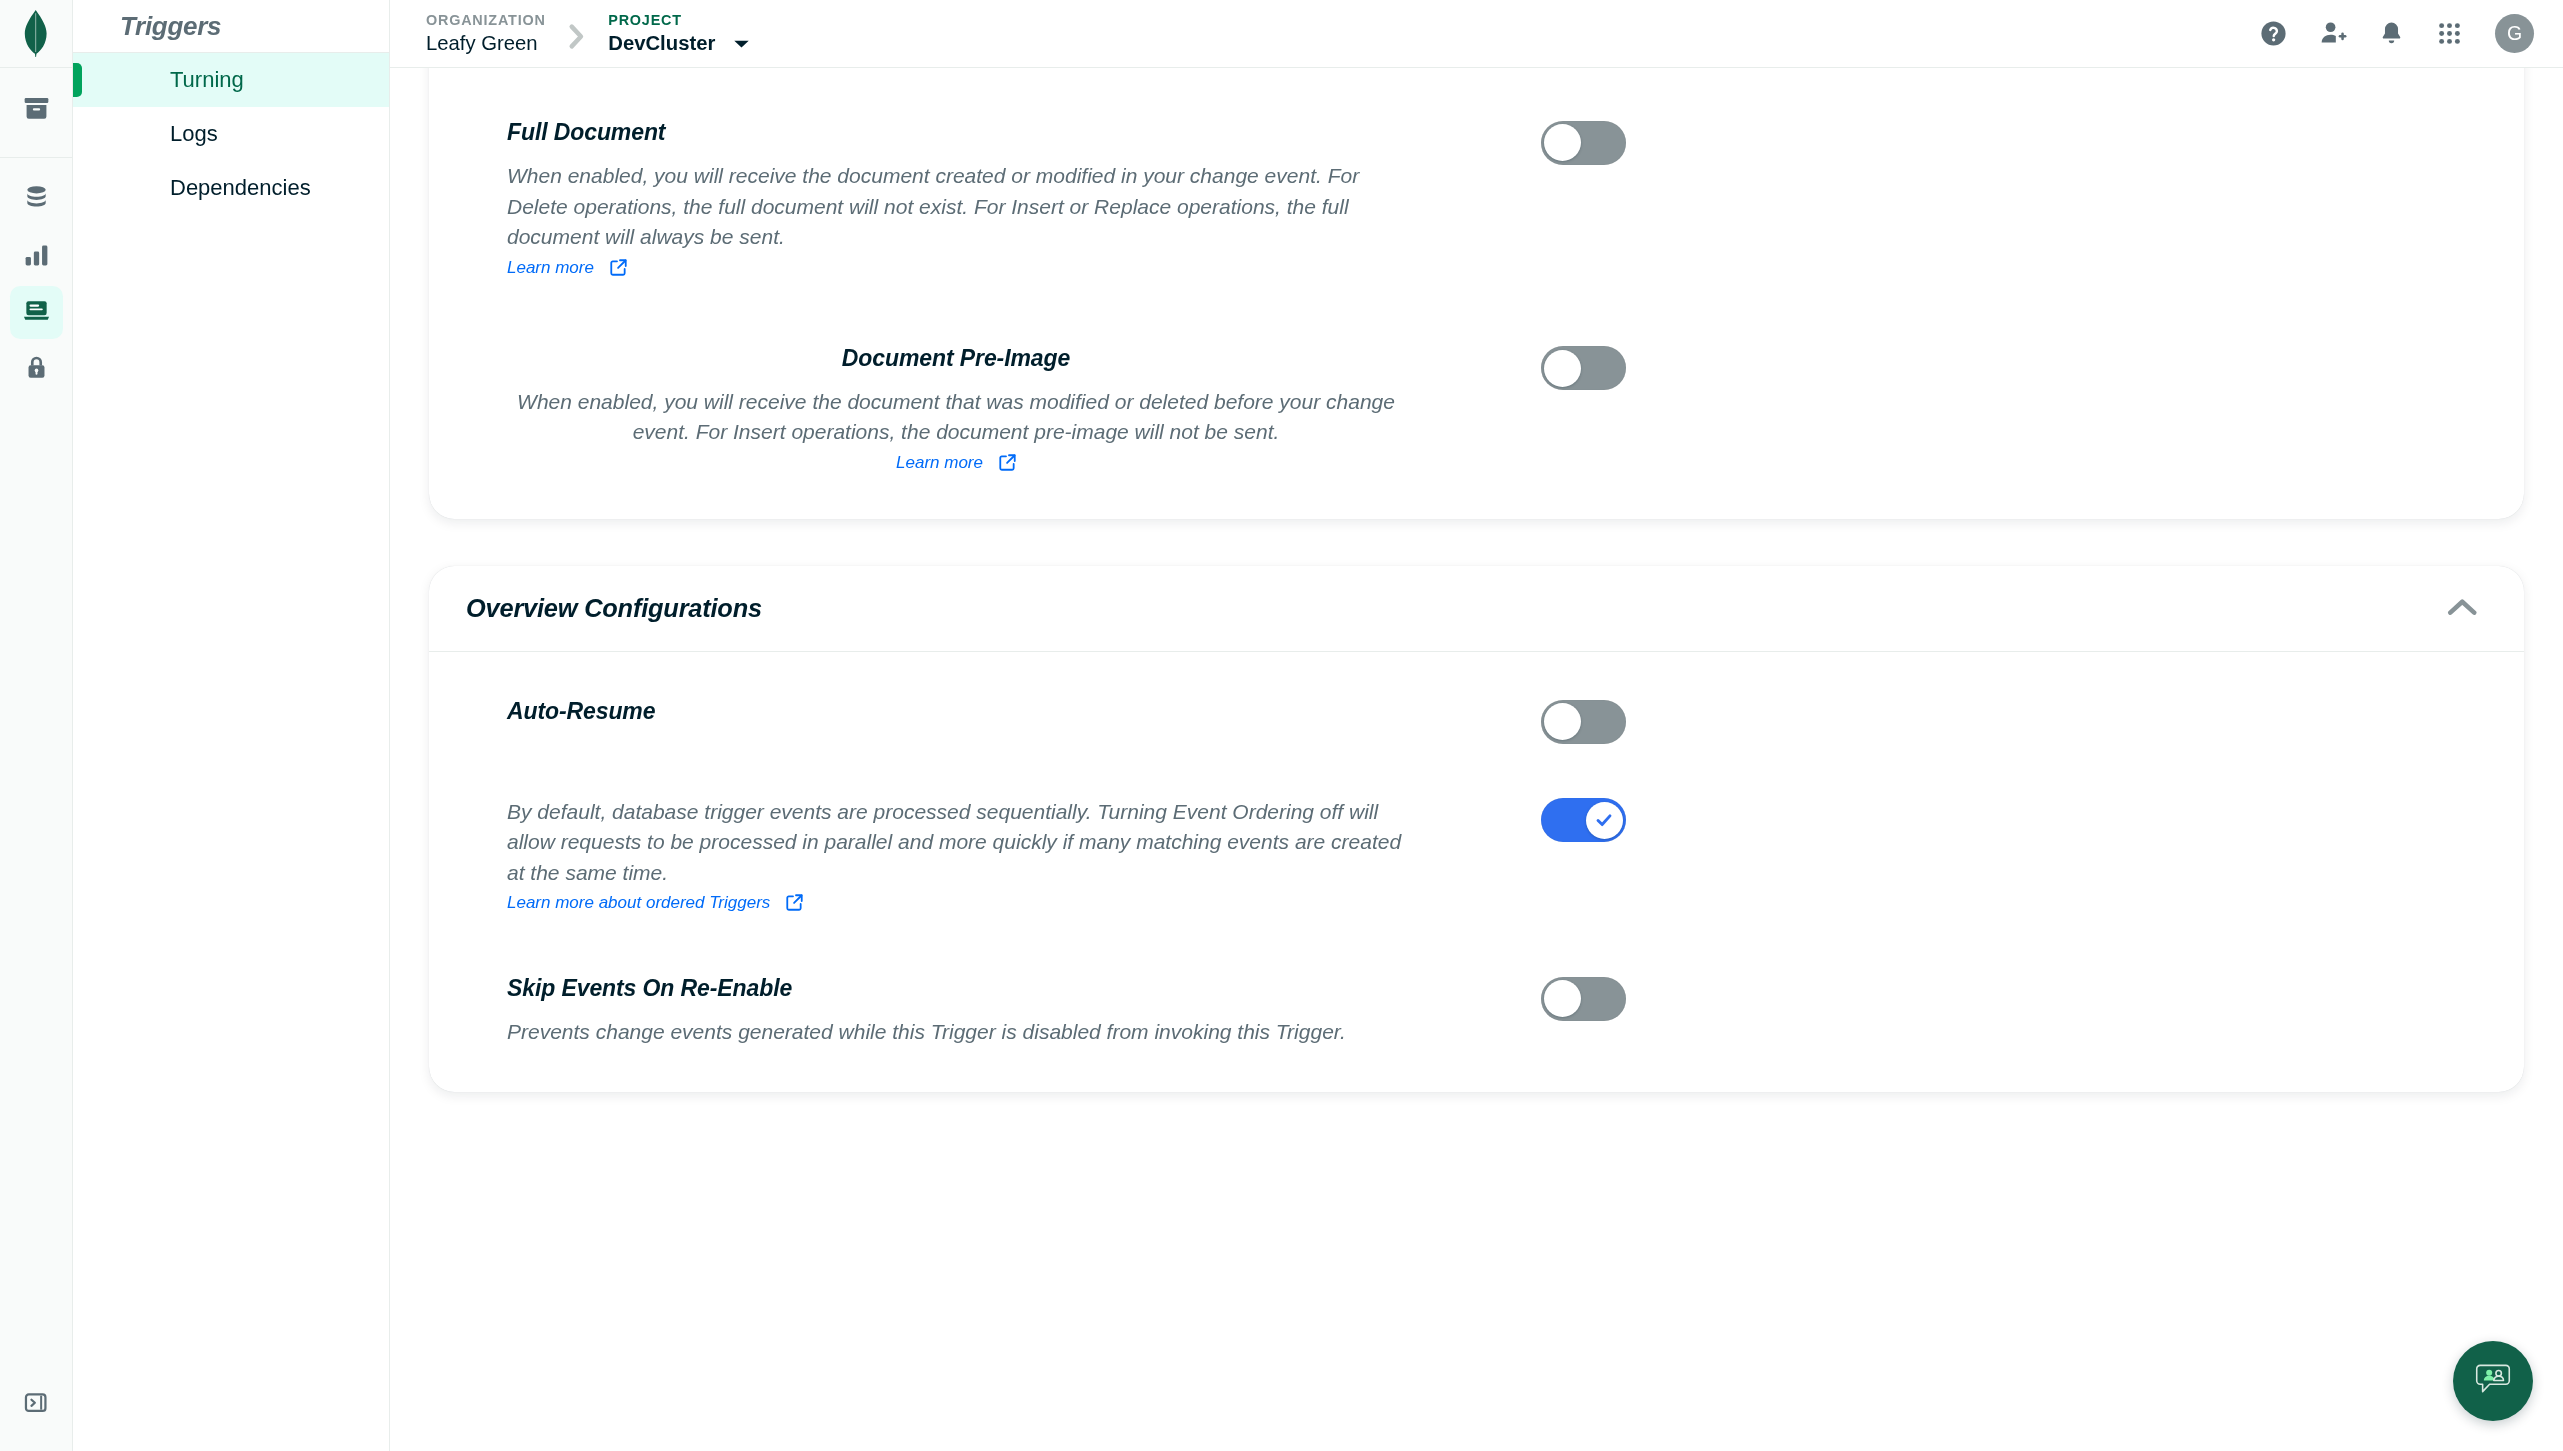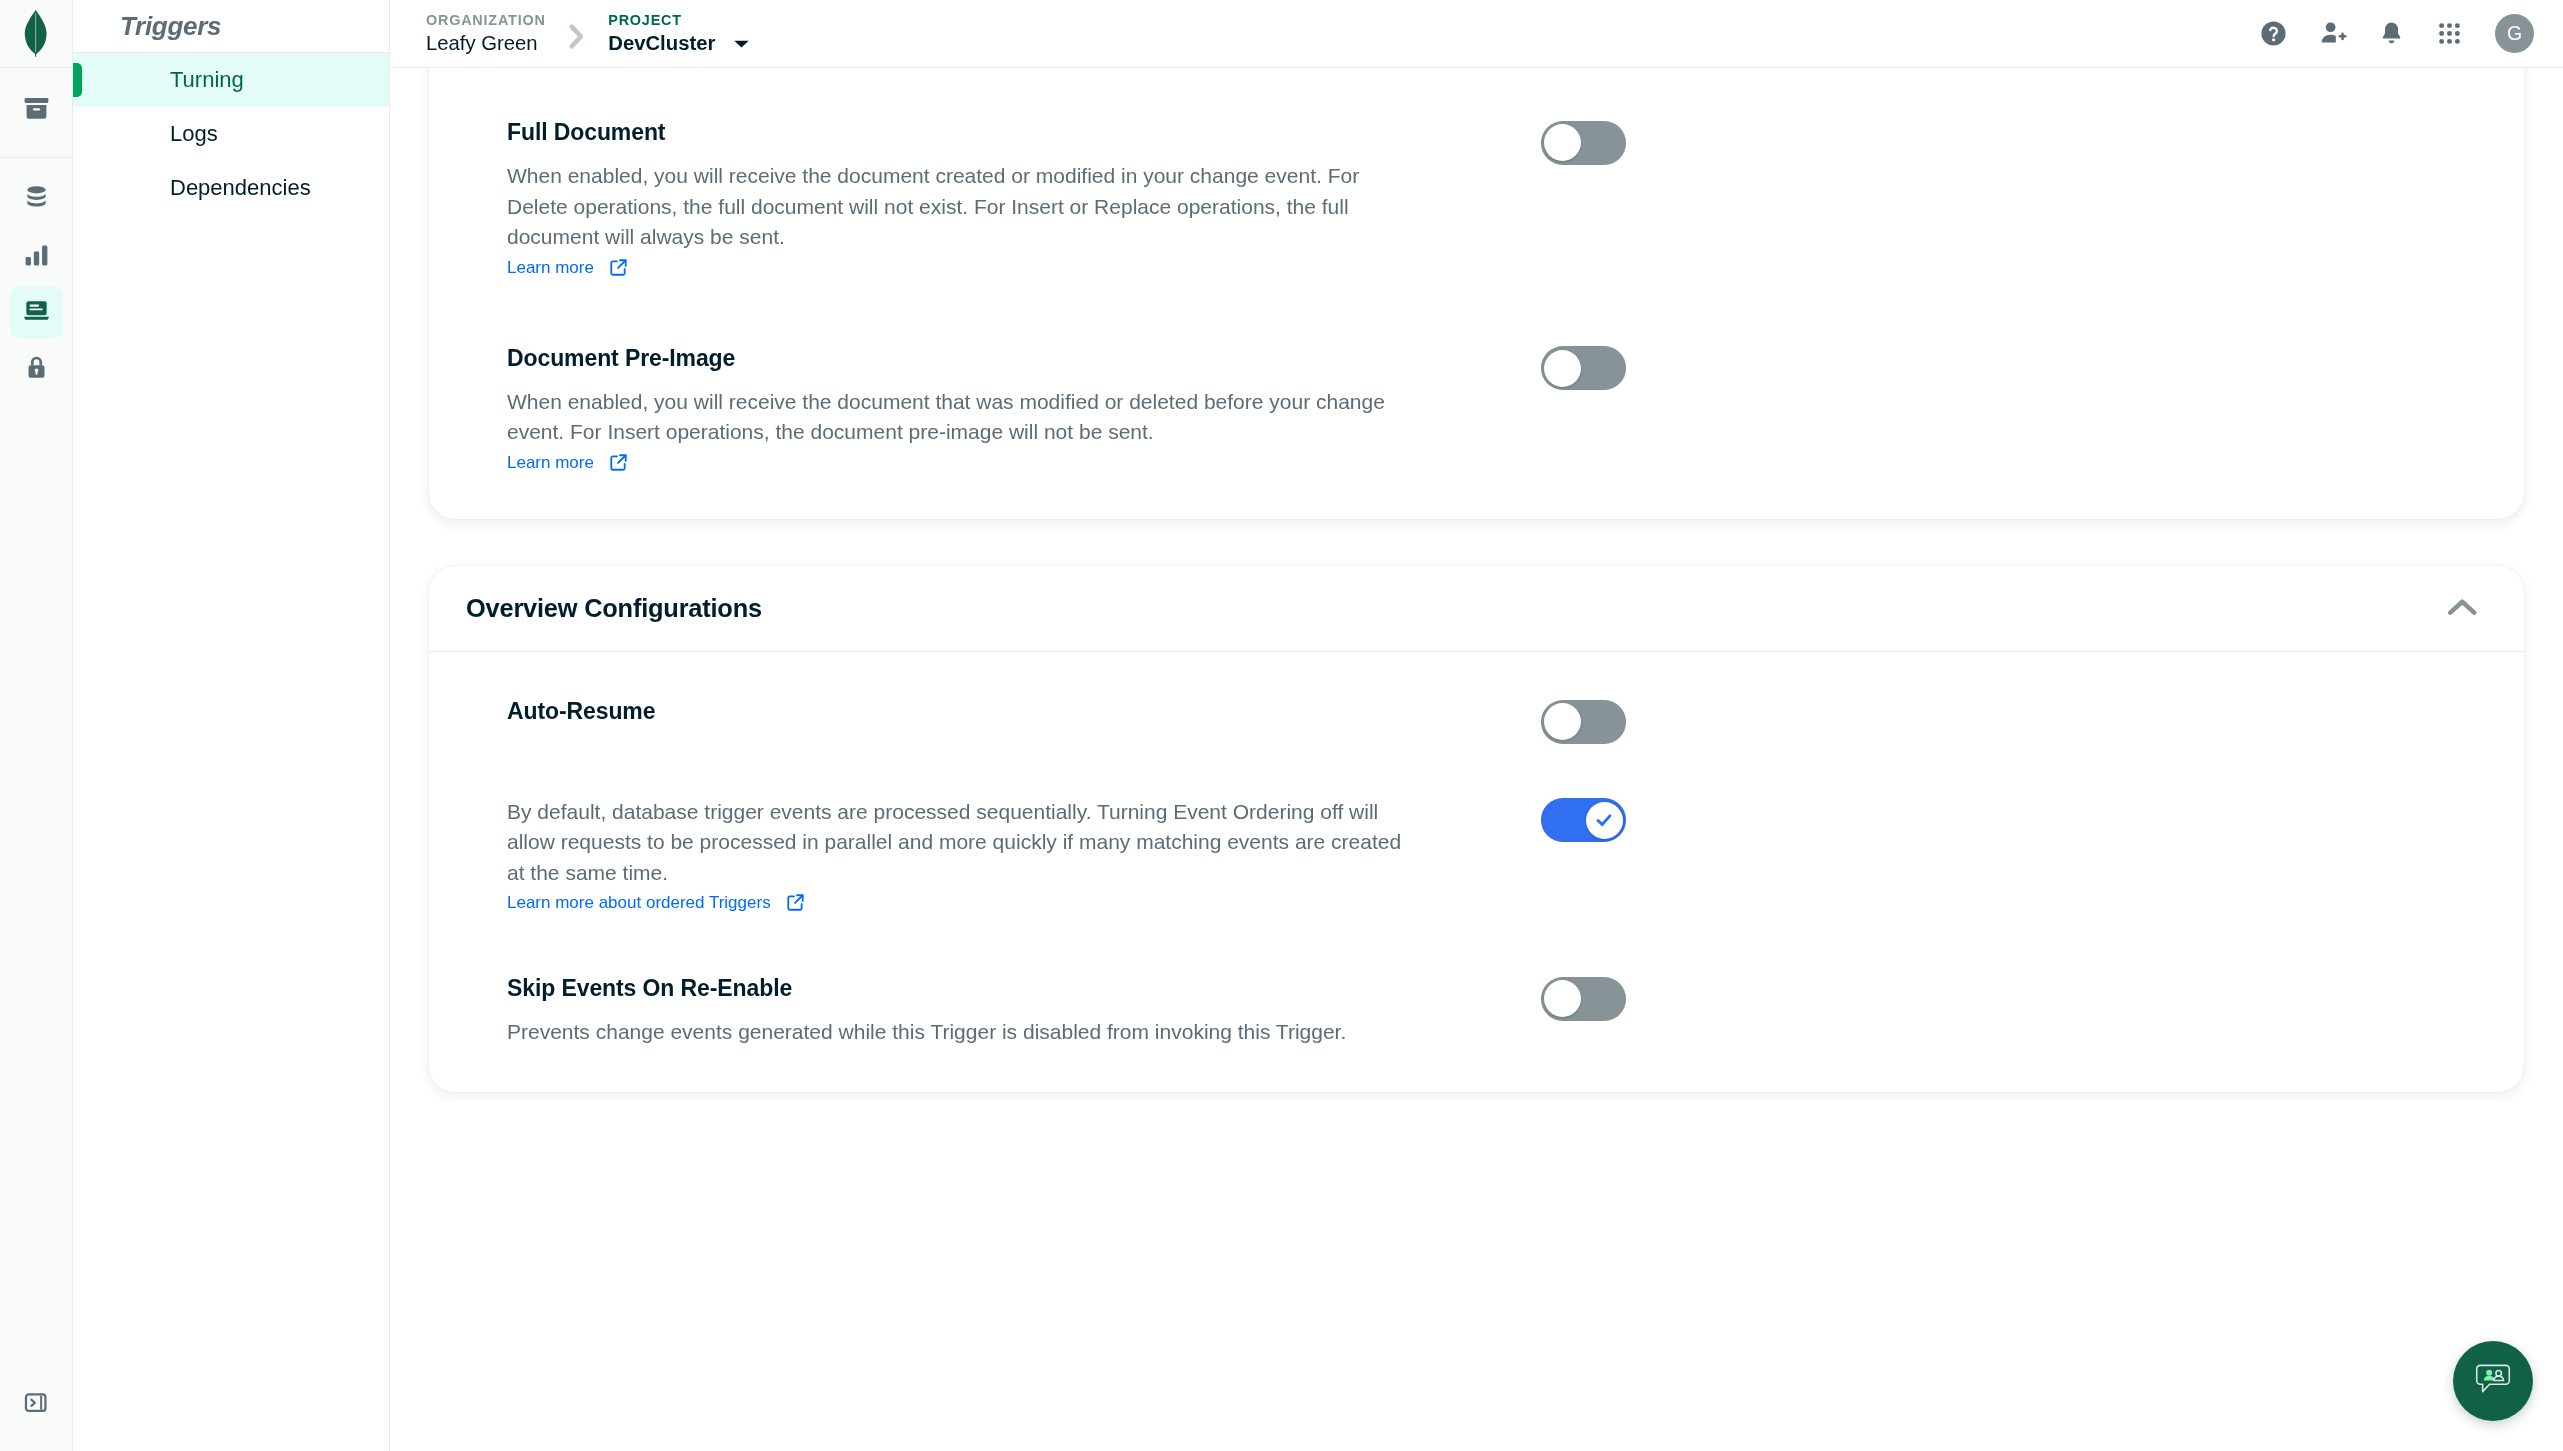--- a/index.html
+++ b/index.html
@@ -180,20 +180,21 @@
     margin-left: 1.7px;
   }
 
   
   .content {
     flex: 1 1 auto;
     overflow: hidden;
     position: relative;
     background: #ffffff;
     padding: 0 39px 0 39px;
+    font-style: italic;
   }
 
   .card {
     background: #ffffff;
     border-radius: 25.4px;
     box-shadow: 0 3.4px 12px rgba(0,30,43,0.08), 0 0 0.8px rgba(0,30,43,0.18);
   }
 
   
   .card-change-stream {
@@ -504,21 +505,21 @@
             </div>
             <div class="setting-control">
               <div class="toggle">
                 <div class="knob">
                   
                 </div>
               </div>
             </div>
           </div>
 
-          <div class="setting-row" style="margin-top:58px;">
+          <div class="setting-row" style="margin-top:58px;text-align:center;">
             <div class="setting-text">
               <div class="setting-title">Document Pre-Image</div>
               <div class="setting-desc">When enabled, you will receive the document that was modified or deleted before your change event. For Insert operations, the document pre-image will not be sent.</div>
               <a class="setting-link">
                 <span>Learn more</span>
                 <span class="ext-icon">
                   <svg width="17" height="17" viewBox="0 0 16 16" aria-hidden="true">
                     <path d="M6.6 2.2H2.6A1.4 1.4 0 0 0 1.2 3.6v9.8a1.4 1.4 0 0 0 1.4 1.4h9.8a1.4 1.4 0 0 0 1.4-1.4V9.4" fill="none" stroke="#016bf8" stroke-width="1.7" stroke-linecap="round"></path>
                     <path d="M9.4 1.2h5.4v5.4" fill="none" stroke="#016bf8" stroke-width="1.7" stroke-linecap="round" stroke-linejoin="round"></path>
                     <path d="M14.6 1.4 L7.6 8.4" fill="none" stroke="#016bf8" stroke-width="1.7" stroke-linecap="round"></path>

